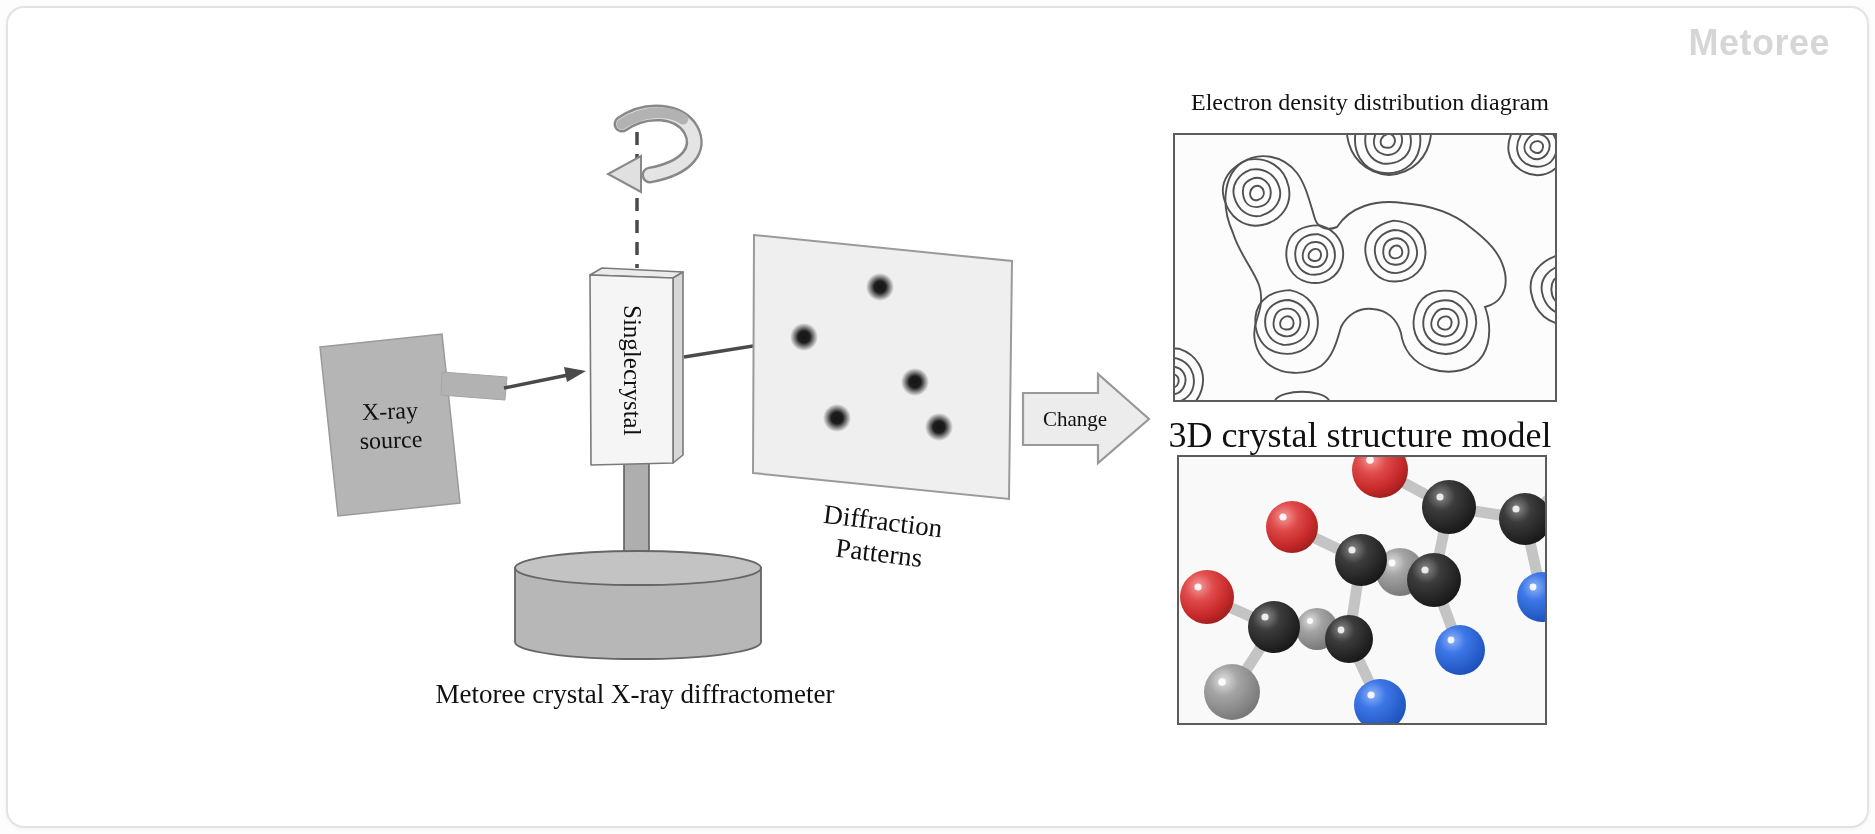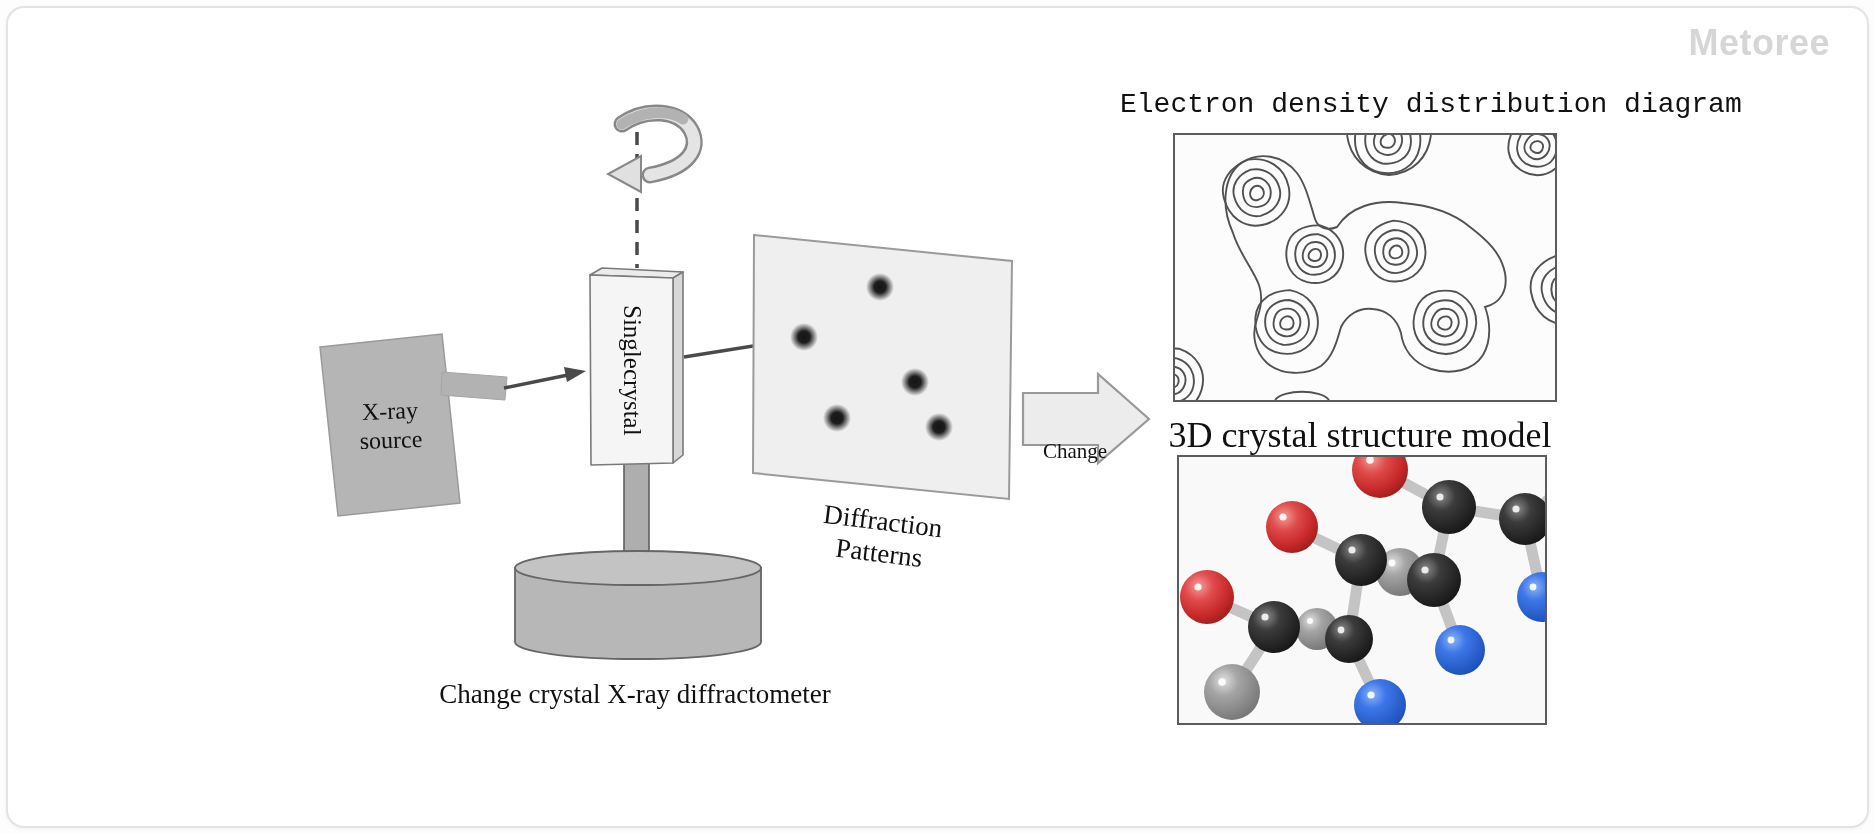--- a/index.html
+++ b/index.html
@@ -11,23 +11,23 @@
   .logo{position:absolute;top:22px;right:45px;font-family:"Liberation Sans",sans-serif;
         font-weight:bold;font-size:36px;letter-spacing:.5px;color:#d6d6d6;}
   .xray-label{left:328px;top:397px;width:125px;font-size:24px;transform:rotate(-2deg);}
   .xray-label span{display:block;}
   .crystal-label{position:absolute;left:598px;top:305px;height:140px;width:68px;
         writing-mode:vertical-rl;text-orientation:mixed;font-size:25px;line-height:1.3;
         display:flex;align-items:center;text-align:center;}
   .crystal-label span{display:block;}
   .diff-label{left:781px;top:505px;width:200px;font-size:27px;transform:rotate(7deg);line-height:1.2;}
   .diff-label span{display:block;}
-  .change-label{left:1025px;top:407px;width:100px;font-size:21px;margin-top:32px;}
+  .change-label{left:1025px;top:407px;width:100px;font-size:21px;}
   .device-caption{left:385px;top:678px;width:500px;font-size:27px;}
-  .ed-title{left:1120px;top:88px;width:500px;font-size:28px;font-family:Liberation Mono, monospace;}
+  .ed-title{left:1120px;top:88px;width:500px;font-size:24px;}
   .model-title{left:1110px;top:414px;width:500px;font-size:36px;}
   .panel{position:absolute;box-sizing:border-box;border:2px solid #5c5c5c;overflow:hidden;}
   .ed-panel{left:1173px;top:133px;width:384px;height:269px;background:#fcfcfc;}
   .model-panel{left:1177px;top:455px;width:370px;height:270px;background:#f9f9f9;}
   .contour{stroke:#515151;stroke-width:1.9;fill:none;}
 </style>
 </head>
 <body>
 
 <div id="stage">
@@ -213,18 +213,18 @@
     <span>crystal</span>
   </div>
 
   <div class="txt diff-label">
     <span>Diffraction</span>
     <span>Patterns</span>
   </div>
 
   <div class="txt change-label">Change</div>
 
-  <div class="txt device-caption">Change crystal X-ray diffractometer</div>
+  <div class="txt device-caption">Metoree crystal X-ray diffractometer</div>
 
   <div class="txt ed-title">Electron density distribution diagram</div>
 
   <div class="txt model-title">3D crystal structure model</div>
 </div>
 
 </body></html>

